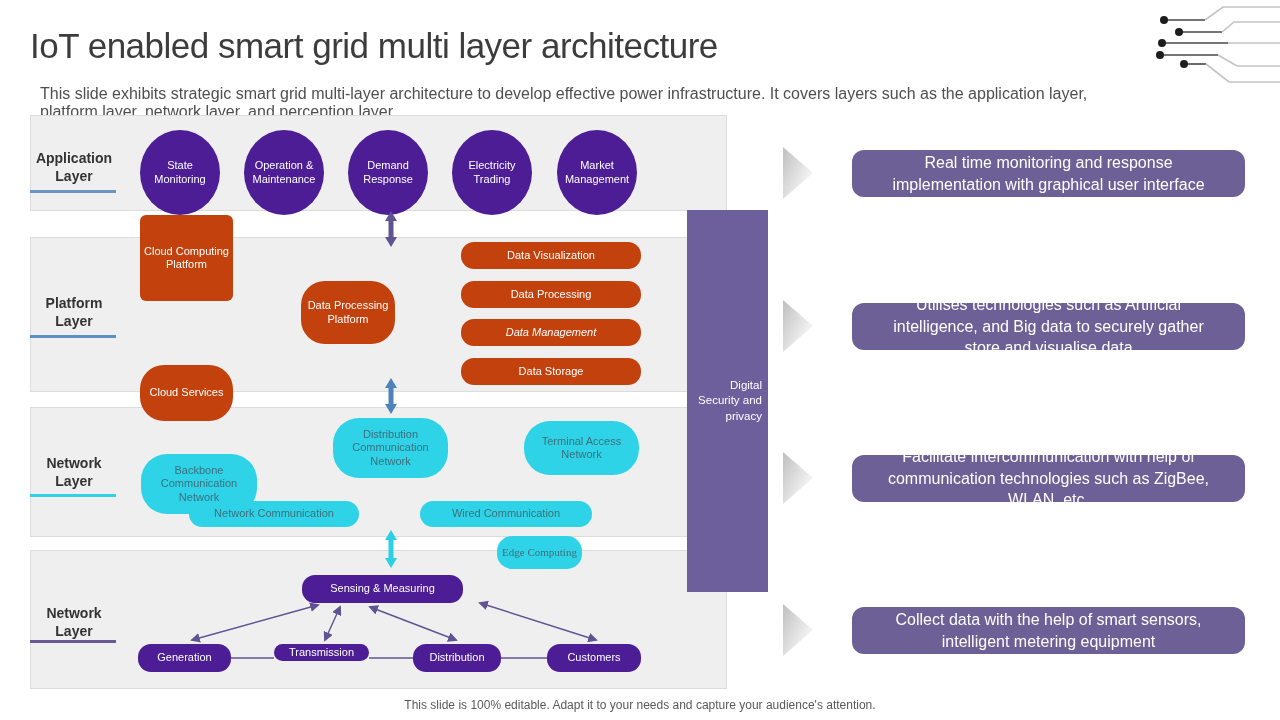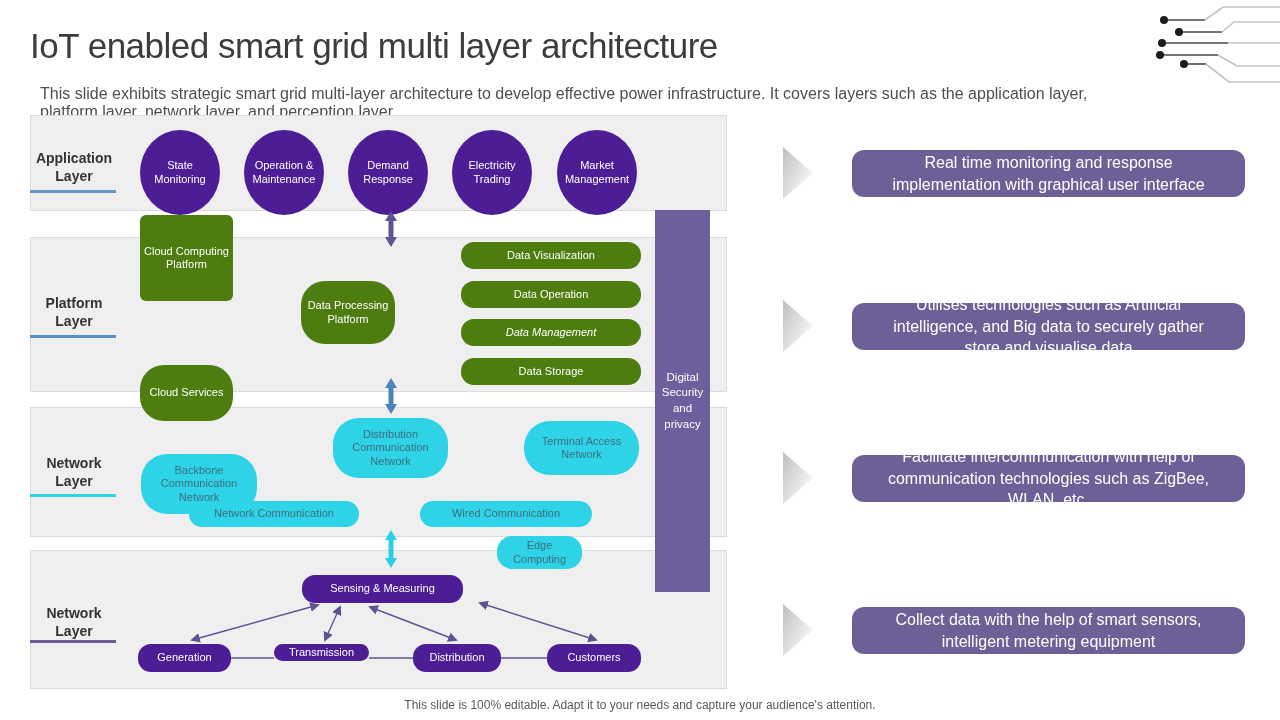--- a/index.html
+++ b/index.html
@@ -26,26 +26,26 @@
     left:34px;width:80px;text-align:center;font-size:14px;color:#333333;
     line-height:1.25;font-weight:700;
   }
   .layer-underline{left:30px;width:86px;height:3px;}
   .node{
     position:absolute;display:flex;align-items:center;justify-content:center;
     text-align:center;color:#ffffff;font-size:11px;line-height:1.22;
     box-sizing:border-box;padding:2px 4px;
   }
   .purple{background:#4c1d95;}
-  .blue{background:#4d7c0f;}
+  .blue{background:#c2410c;}
   .cyan{background:#2ed3e7;color:#3d6f7d;}
   .circle{width:80px;height:85px;border-radius:50%;}
   .secbar{
-    left:655px;top:210px;width:55px;height:382px;background:#6c5f9c;
-    display:flex;align-items:center;justify-content:center;text-align:center;
+    left:687px;top:210px;width:81px;height:382px;background:#6c5f9c;
+    display:flex;align-items:center;justify-content:center;text-align:right;
     color:#fff;font-size:11.5px;line-height:1.35;padding:0 6px;box-sizing:border-box;
   }
   .chev{
     width:30px;height:52px;left:783px;
     background:linear-gradient(115deg,#bfbfbf 0%,#f3f3f3 75%);
     clip-path:polygon(0 0,100% 50%,0 100%);
   }
   .callout{
     left:852px;width:393px;height:47px;background:#6d6096;border-radius:12px;
     color:#ffffff;font-size:16px;display:flex;align-items:center;
@@ -102,30 +102,30 @@
 <div class="node purple circle" style="left:140px;top:130px;">State Monitoring</div>
 <div class="node purple circle" style="left:244px;top:130px;">Operation &amp; Maintenance</div>
 <div class="node purple circle" style="left:348px;top:130px;">Demand Response</div>
 <div class="node purple circle" style="left:452px;top:130px;">Electricity Trading</div>
 <div class="node purple circle" style="left:557px;top:130px;">Market Management</div>
 
 <div class="node blue" style="left:140px;top:215px;width:93px;height:86px;border-radius:6px;">Cloud Computing Platform</div>
 <div class="node blue" style="left:140px;top:325px;width:93px;height:56px;border-radius:24px;margin-top:40px;">Cloud Services</div>
 <div class="node blue" style="left:301px;top:281px;width:94px;height:63px;border-radius:24px;">Data Processing Platform</div>
 <div class="node blue" style="left:461px;top:242px;width:180px;height:27px;border-radius:13px;">Data Visualization</div>
-<div class="node blue" style="left:461px;top:281px;width:180px;height:27px;border-radius:13px;">Data Operation</div>
+<div class="node blue" style="left:461px;top:281px;width:180px;height:27px;border-radius:13px;">Data Processing</div>
 <div class="node blue" style="left:461px;top:319px;width:180px;height:27px;border-radius:13px;font-style:italic;">Data Management</div>
 <div class="node blue" style="left:461px;top:358px;width:180px;height:27px;border-radius:13px;">Data Storage</div>
 
 <div class="node cyan" style="left:141px;top:418px;width:116px;height:60px;border-radius:26px;margin-top:36px;">Backbone Communication Network</div>
 <div class="node cyan" style="left:333px;top:418px;width:115px;height:60px;border-radius:26px;">Distribution Communication Network</div>
 <div class="node cyan" style="left:524px;top:421px;width:115px;height:54px;border-radius:26px;">Terminal Access Network</div>
 <div class="node cyan" style="left:189px;top:501px;width:170px;height:26px;border-radius:13px;">Network Communication</div>
 <div class="node cyan" style="left:420px;top:501px;width:172px;height:26px;border-radius:13px;">Wired Communication</div>
-<div class="node cyan" style="left:497px;top:536px;width:85px;height:33px;border-radius:15px;">Edge Computing</div>
+<div class="node cyan" style="left:497px;top:536px;width:85px;height:33px;border-radius:15px;font-family:Liberation Serif, serif;">Edge Computing</div>
 
 <div class="abs secbar">Digital Security and privacy</div>
 
 <div class="node purple" style="left:302px;top:575px;width:161px;height:28px;border-radius:13px;">Sensing &amp; Measuring</div>
 <div class="node purple" style="left:138px;top:644px;width:93px;height:28px;border-radius:13px;">Generation</div>
 <div class="node purple" style="left:274px;top:644px;width:95px;height:17px;border-radius:13px;">Transmission</div>
 <div class="node purple" style="left:413px;top:644px;width:88px;height:28px;border-radius:13px;">Distribution</div>
 <div class="node purple" style="left:547px;top:644px;width:94px;height:28px;border-radius:13px;">Customers</div>
 
 <svg class="abs" style="left:383px;top:211px;" width="16" height="36">

